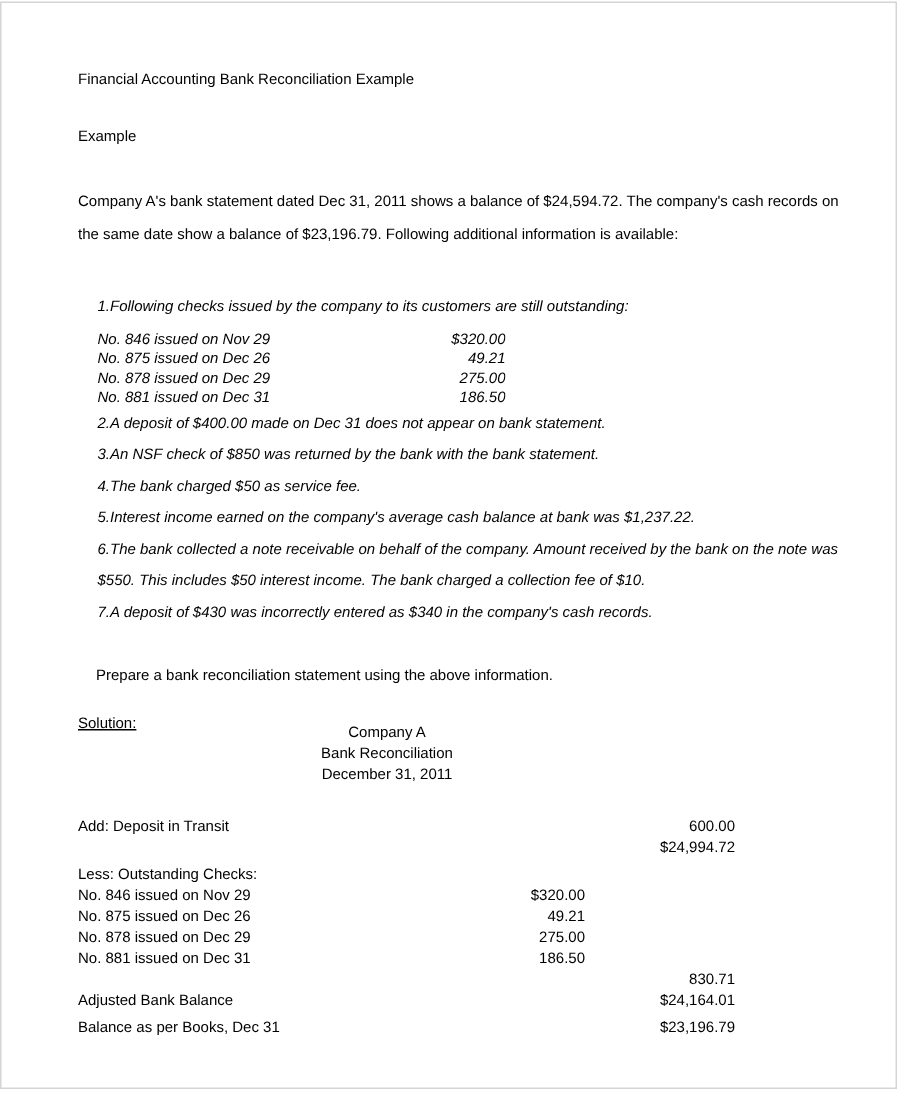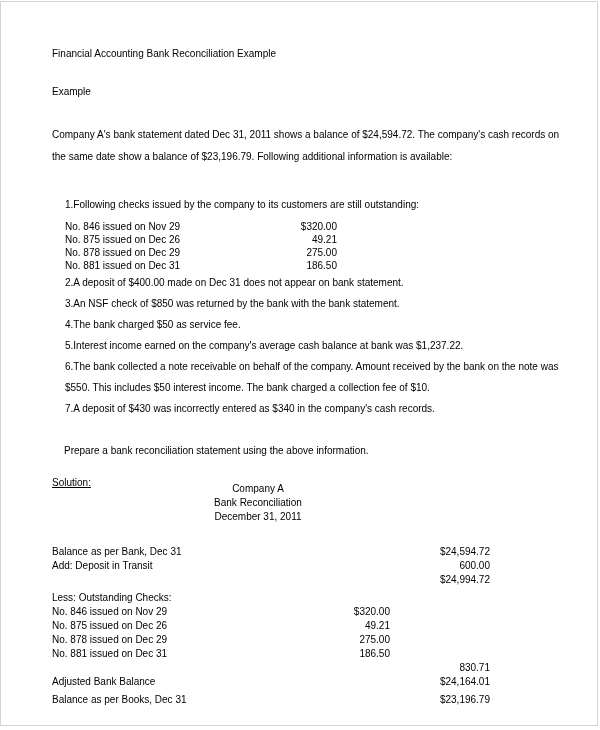--- a/index.html
+++ b/index.html
@@ -14,21 +14,21 @@
   .frame {
     position:absolute; left:0; top:1px; width:596px; height:723px;
     border:1px solid #d4d4d4;
   }
   .txt { font-size:10px; }
 
   .doc-title   { position:absolute; left:52px; top:47px;  line-height:13px; }
   .example-h   { position:absolute; left:52px; top:85px;  line-height:13px; }
   .intro       { position:absolute; left:52px; top:124px; width:510px; line-height:22px; margin:0; }
 
-  .list        { position:absolute; left:65px; top:194px; width:496px; }
+  .list        { position:absolute; left:65px; top:194px; width:496px;font-style:italic; }
   .list .item  { line-height:21px; }
   .checks      { margin-top:5px; }
   .check-row   { position:relative; height:13px; line-height:13px; }
   .check-row .amt {
     position:absolute; left:0; top:0; width:272px; text-align:right;
     overflow:hidden; white-space:nowrap;
   }
 
   .prepare     { position:absolute; left:64px; top:444px; line-height:13px; }
   .solution-h  { position:absolute; left:52px; top:476px; line-height:13px; text-decoration:underline; }
@@ -90,25 +90,20 @@
   <div class="txt solution-h">Solution:</div>
 
   <div class="txt stmt-header">
     <div>Company A</div>
     <div>Bank Reconciliation</div>
     <div>December 31, 2011</div>
   </div>
 
   <div class="txt stmt">
     <div class="srow">
-      <span class="lbl">Balance as per Bank, Dec 31</span>
-      <span class="mid"></span>
-      <span class="rgt">$24,594.72</span>
-    </div>
-    <div class="srow">
       <span class="lbl">Add: Deposit in Transit</span>
       <span class="mid"></span>
       <span class="rgt">600.00</span>
     </div>
     <div class="srow">
       <span class="lbl"></span>
       <span class="mid"></span>
       <span class="rgt">$24,994.72</span>
     </div>
     <div class="srow gap-a">

